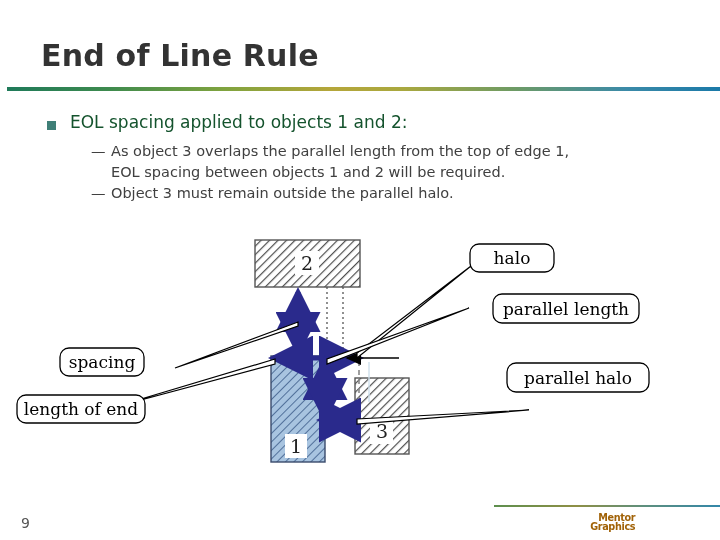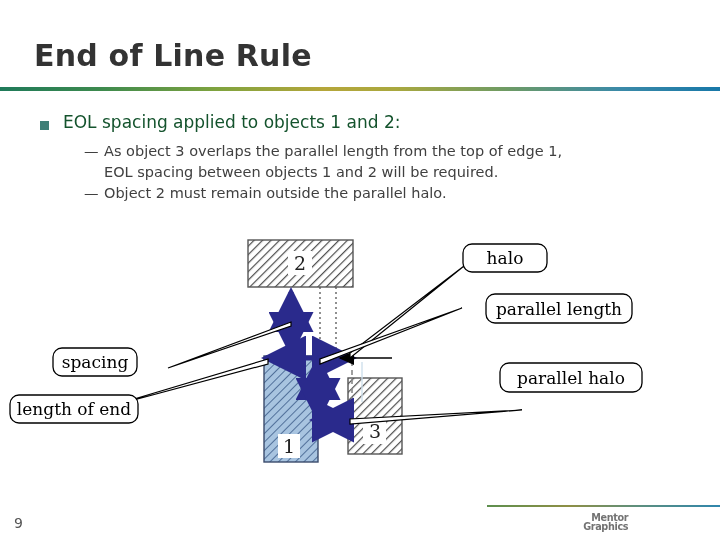--- a/index.html
+++ b/index.html
@@ -3,21 +3,21 @@
 <meta charset="utf-8">
 <style>
   html,body{margin:0;padding:0;}
   body{
     width:720px;height:540px;
     background:#ffffff;
     font-family:"DejaVu Sans",sans-serif;
     overflow:hidden;
     position:relative;
   }
-  #slide{position:absolute;inset:0;width:636px;height:540px;}
+  #slide{position:absolute;inset:0;width:636px;height:540px;margin-left:7px;}
 
   
   .title{
     position:absolute;left:34px;top:38px;
     font-family:"DejaVu Sans",sans-serif;
     font-weight:bold;
     font-size:30px;
     letter-spacing:0.2px;
     color:#333333;
     white-space:nowrap;
@@ -62,21 +62,21 @@
     font-size:14px;color:#555555;
     font-family:"DejaVu Sans",sans-serif;
   }
   .footer-rule{
     position:absolute;left:487px;top:505px;width:233px;height:2px;
     background:linear-gradient(to right,#5d8f4e 0%,#8e8f45 35%,#5d8f7e 65%,#2f86ad 100%);
   }
   .logo{
     position:absolute;right:8px;top:513px;
     text-align:left;
-    color:#737373;
+    color:#a16207;
     font-family:"DejaVu Sans",sans-serif;
     line-height:0.85;
   }
   .logo .l1{
     display:block;font-size:11px;font-weight:bold;
     letter-spacing:-0.4px;transform:scaleX(0.88);transform-origin:right top;
     text-align:right;
   }
   .logo .l2{
     display:block;font-size:11px;font-weight:bold;
@@ -98,21 +98,21 @@
   </div>
 
   <div class="sub-list">
     <div class="sub-item">
       <span class="dash">—</span>
       <span class="sub-txt">As object 3 overlaps the parallel length from the top of edge 1,
 EOL spacing between objects 1 and 2 will be required.</span>
     </div>
     <div class="sub-item">
       <span class="dash">—</span>
-      <span class="sub-txt">Object 2 must remain outside the parallel halo.</span>
+      <span class="sub-txt">Object 3 must remain outside the parallel halo.</span>
     </div>
   </div>
 
   <div class="diagram">
     <svg width="720" height="262" viewBox="0 0 720 262" xmlns="http://www.w3.org/2000/svg">
       <defs>
         <pattern id="grayHatch" width="6" height="6" patternTransform="rotate(45)" patternUnits="userSpaceOnUse">
           <rect width="6" height="6" fill="#ffffff"></rect>
           <line x1="0" y1="0" x2="0" y2="6" stroke="#4d4d4d" stroke-width="2.4"></line>
         </pattern>

